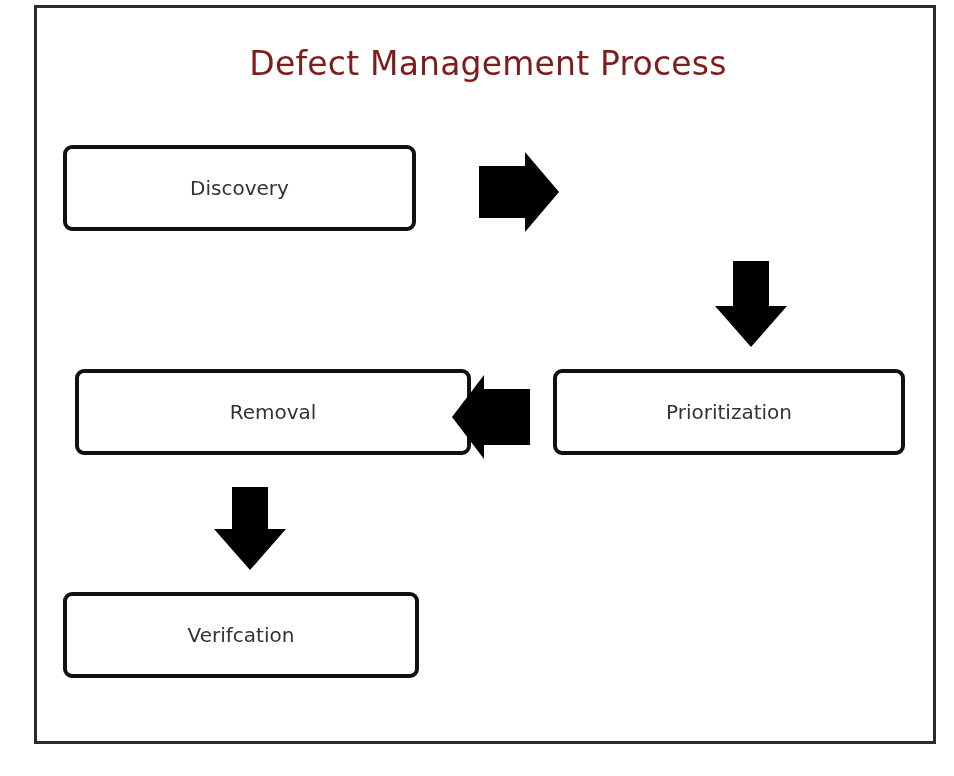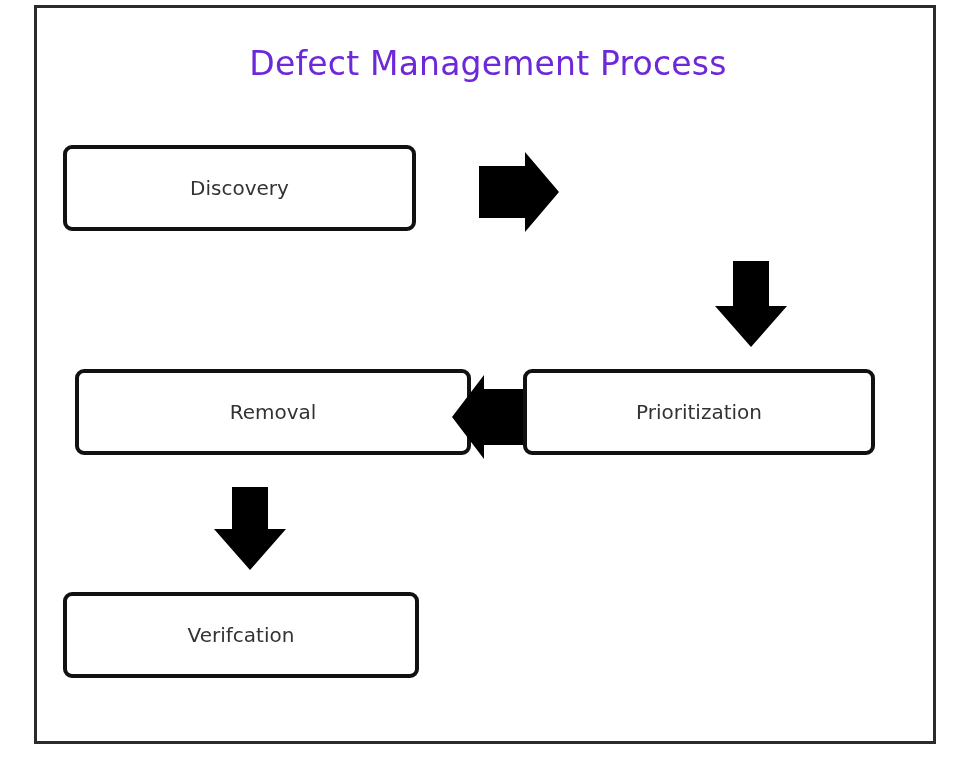--- a/index.html
+++ b/index.html
@@ -29,21 +29,21 @@
 
   
   #diagram-title {
     position: absolute;
     left: 0;
     top: 36px;
     width: 902px;
     text-align: center;
     font-size: 33px;
     line-height: 40px;
-    color: #6d28d9;
+    color: #7f1d1d;
     letter-spacing: 0.2px;
     white-space: nowrap;
   }
 
   
   .node-box {
     position: absolute;
     box-sizing: border-box;
     background: #ffffff;
     border: 4px solid #111111;
@@ -55,21 +55,21 @@
   .node-label {
     font-size: 20px;
     line-height: 36px;
     color: #333333;
     white-space: nowrap;
   }
 
   
   #node-discovery     { left: 26px;  top: 137px; width: 353px; height: 86px; }
   #node-analysis      { left: 516px; top: 137px; width: 352px; height: 86px; }
-  #node-prioritization{ left: 486px; top: 361px; width: 352px; height: 86px; }
+  #node-prioritization{ left: 516px; top: 361px; width: 352px; height: 86px; }
   #node-removal       { left: 38px;  top: 361px; width: 396px; height: 86px; }
   #node-verifcation   { left: 26px;  top: 584px; width: 356px; height: 86px; }
 
   
   .arrow {
     position: absolute;
     display: block;
   }
   .arrow svg { display: block; }
 

